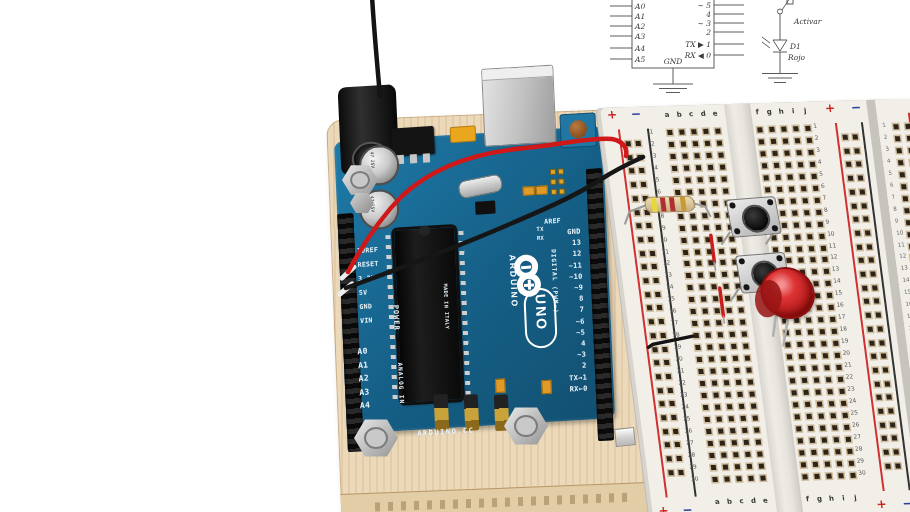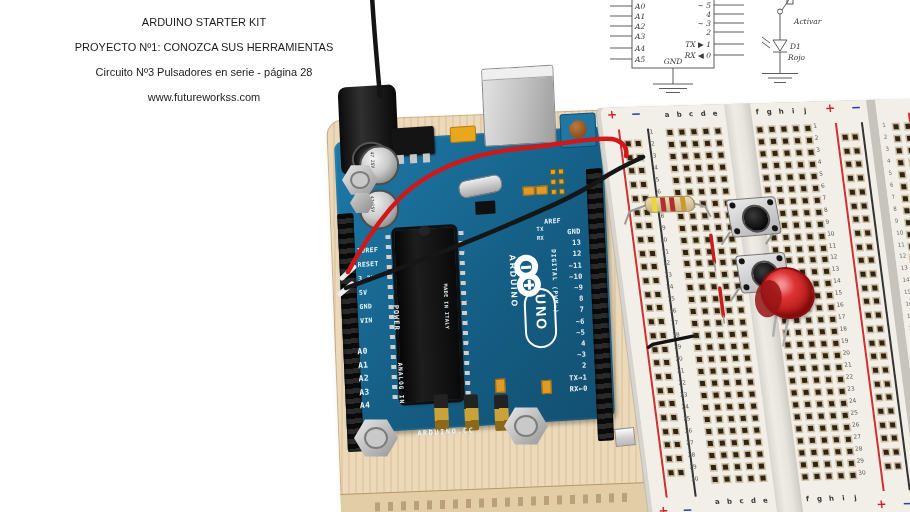--- a/index.html
+++ b/index.html
@@ -118,26 +118,20 @@
   .whitebox{position:absolute;left:615px;top:428px;width:18px;height:16px;z-index:9;
         background:linear-gradient(180deg,#fdfdfd,#cfcfcf 55%,#b9b9b9);border:1px solid #8f8f8f;
         transform:rotate(-6deg);}
   #wires{position:absolute;left:0;top:0;z-index:12;pointer-events:none;}
 </style>
 </head>
 <body>
 
 <div id="scene">
 
-  <div class="title-block">
-    <div class="title-line">ARDUINO STARTER KIT</div>
-    <div class="title-line">PROYECTO Nº1: CONOZCA SUS HERRAMIENTAS</div>
-    <div class="title-line">Circuito Nº3 Pulsadores en serie - página 28</div>
-    <div class="title-line last">www.futureworkss.com</div>
-  </div>
 
   <svg id="schematic" viewBox="0 0 312 104" width="312" height="104" overflow="visible">
     <rect x="34" y="-18" width="82" height="86"></rect>
     <g id="schematic-pins">
         <line x1="12" y1="6" x2="34" y2="6"></line>
         <text x="37" y="8.5" text-anchor="start">A0</text>
         <line x1="12" y1="16" x2="34" y2="16"></line>
         <text x="37" y="18.5" text-anchor="start">A1</text>
         <line x1="12" y1="26" x2="34" y2="26"></line>
         <text x="37" y="28.5" text-anchor="start">A2</text>

